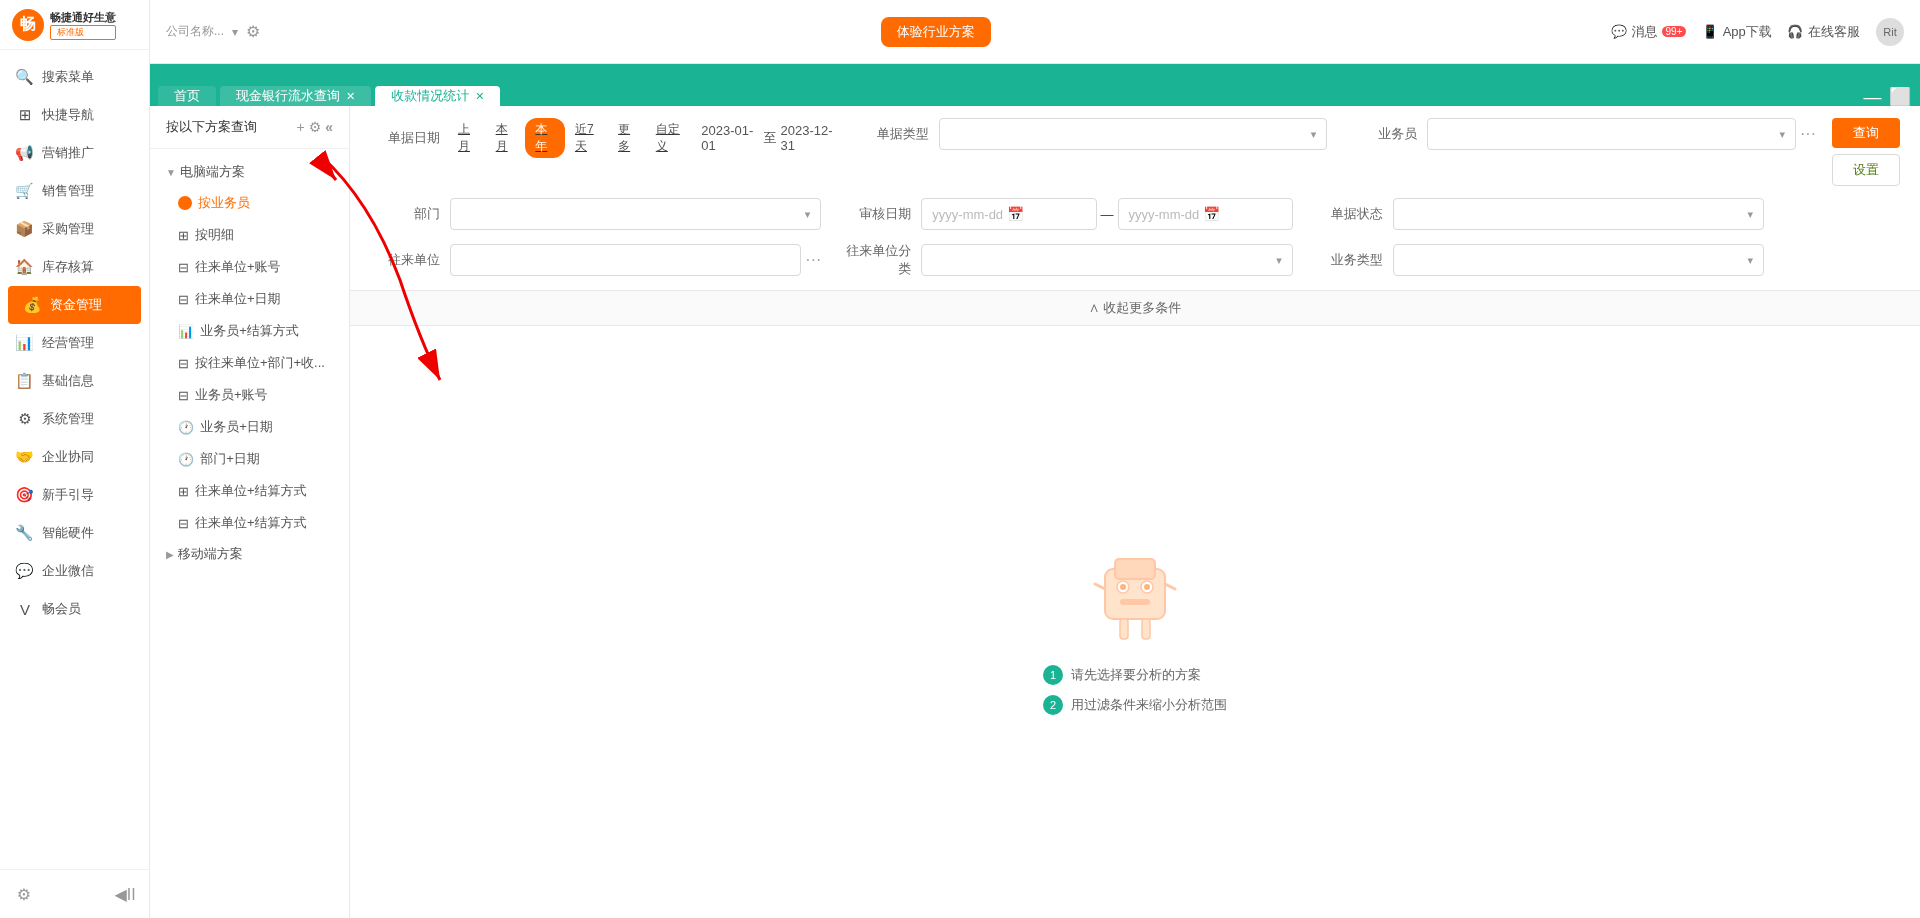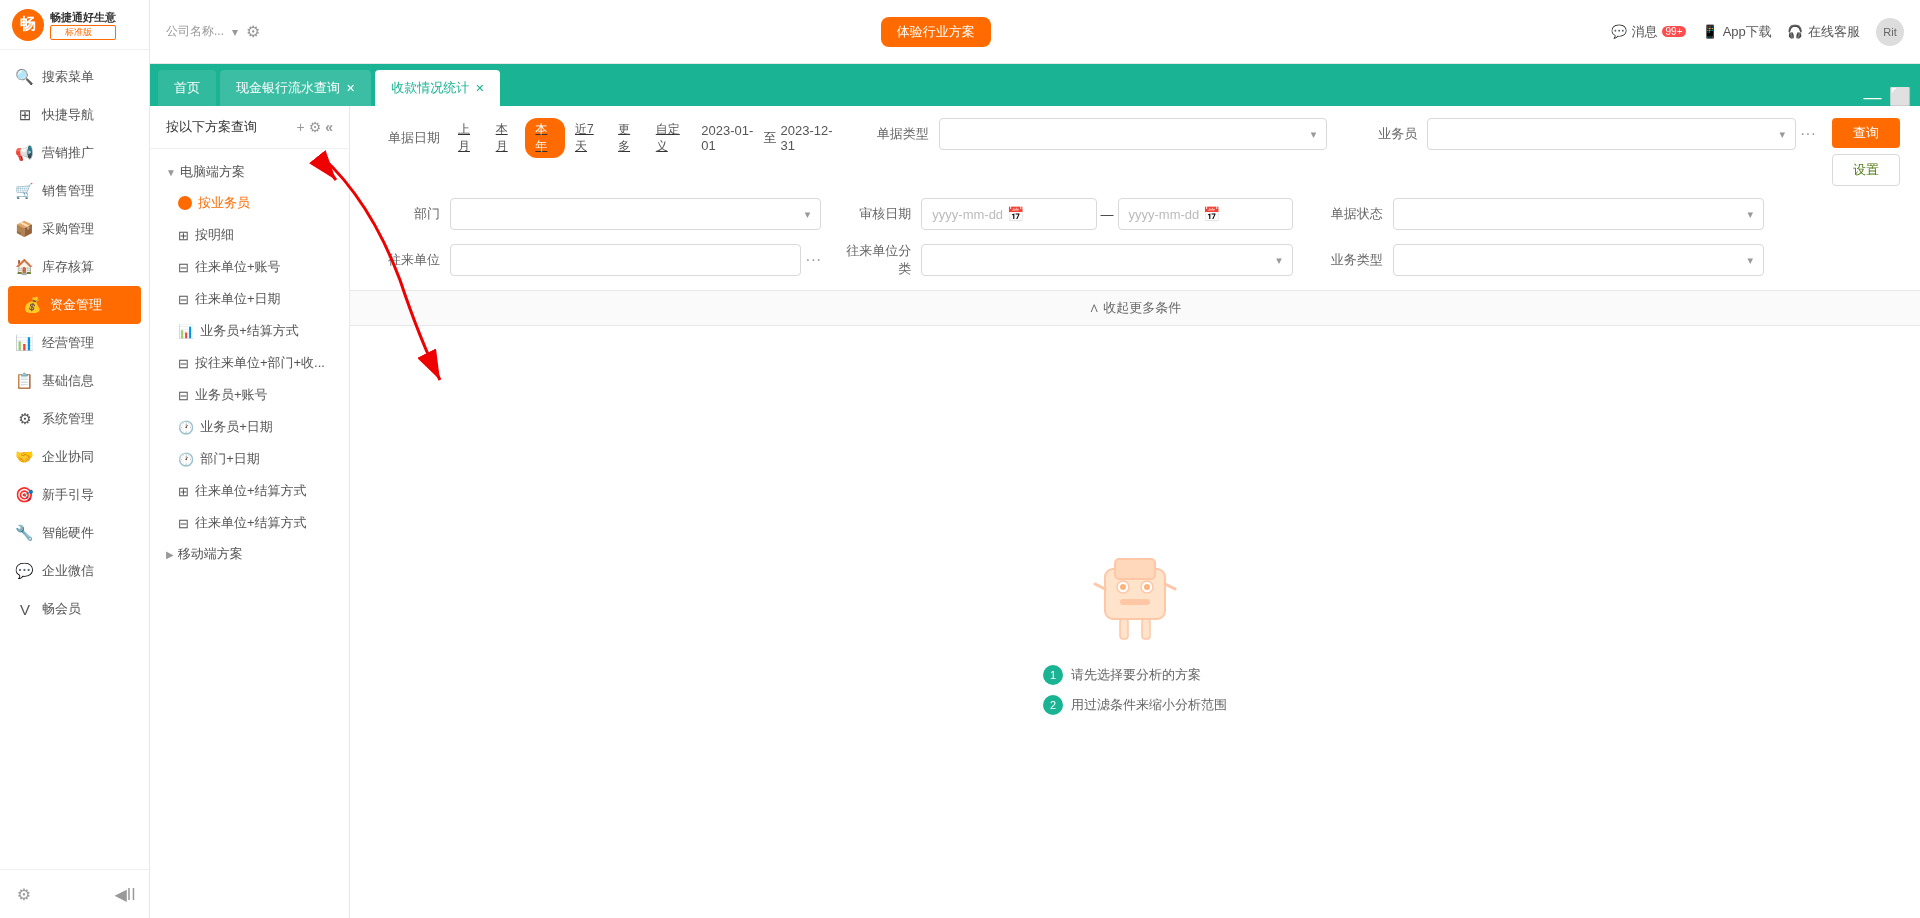--- a/index.html
+++ b/index.html
@@ -2,21 +2,21 @@
 <html><head>
   <meta charset="utf-8">
   <style>
     * { box-sizing: border-box; margin: 0; padding: 0; }
     body { font-family: "Microsoft YaHei", "PingFang SC", sans-serif; font-size: 13px; background: #f5f5f5; color: #333; overflow: hidden; height: 918px; display: flex; }
 
     
     .sidebar { width: 150px; background: #fff; display: flex; flex-direction: column; border-right: 1px solid #e8e8e8; height: 918px; flex-shrink: 0; }
     .sidebar-logo { height: 50px; display: flex; align-items: center; padding: 0 12px; background: #fff; border-bottom: 1px solid #f0f0f0; }
     .logo-icon { width: 32px; height: 32px; background: #ff6b00; border-radius: 50%; display: flex; align-items: center; justify-content: center; color: #fff; font-weight: bold; font-size: 16px; margin-right: 6px; }
-    .logo-badge { font-size: 9px; color: #ff6b00; border: 1px solid #ff6b00; padding: 0 14px; border-radius: 2px; }
+    .logo-badge { font-size: 9px; color: #ff6b00; border: 1px solid #ff6b00; padding: 0 6px; border-radius: 2px; }
     .sidebar-nav { flex: 1; overflow-y: auto; padding: 8px 0; }
     .sidebar-item { display: flex; align-items: center; padding: 10px 16px; cursor: pointer; color: #555; font-size: 13px; }
     .sidebar-item.active { background: #ff6b00; color: #fff; border-radius: 4px; margin: 0 8px; }
     .sidebar-item .s-icon { width: 18px; height: 18px; margin-right: 8px; display: flex; align-items: center; justify-content: center; font-size: 15px; }
     .sidebar-bottom { padding: 10px; display: flex; align-items: center; justify-content: space-between; border-top: 1px solid #f0f0f0; }
     .sidebar-bottom-icon { width: 28px; height: 28px; display: flex; align-items: center; justify-content: center; color: #999; cursor: pointer; font-size: 16px; }
 
     
     .main { flex: 1; display: flex; flex-direction: column; height: 918px; overflow: hidden; }
 
@@ -27,21 +27,21 @@
     .header-chevron { color: #999; font-size: 12px; }
     .header-gear { color: #999; font-size: 16px; cursor: pointer; }
     .trial-btn { background: #ff6b00; color: #fff; border: none; padding: 6px 16px; border-radius: 8px; cursor: pointer; font-size: 13px; }
     .header-right { display: flex; align-items: center; gap: 16px; }
     .header-right-item { display: flex; align-items: center; gap: 4px; color: #555; font-size: 13px; cursor: pointer; }
     .badge { background: #ff4d4f; color: #fff; border-radius: 10px; font-size: 10px; padding: 0 4px; min-width: 16px; text-align: center; }
     .user-avatar { width: 28px; height: 28px; background: #ddd; border-radius: 50%; display: flex; align-items: center; justify-content: center; font-size: 11px; color: #666; }
 
     
     .tab-bar { height: 42px; background: #1ab394; display: flex; align-items: flex-end; padding: 0 8px; }
-    .tab { height: 36px; padding: 0 16px; display: flex; align-items: center; background: rgba(255,255,255,0.15); color: #fff; border-radius: 4px 4px 0 0; margin-right: 4px; cursor: pointer; font-size: 13px; gap: 6px; }
+    .tab { height: 20px; padding: 0 16px; display: flex; align-items: center; background: rgba(255,255,255,0.15); color: #fff; border-radius: 4px 4px 0 0; margin-right: 4px; cursor: pointer; font-size: 13px; gap: 6px; }
     .tab.home { background: rgba(255,255,255,0.1); }
     .tab.active { background: #fff; color: #1ab394; }
     .tab-close { font-size: 11px; color: currentColor; cursor: pointer; }
     .tab-bar-right { margin-left: auto; display: flex; align-items: center; gap: 8px; }
     .tab-bar-btn { background: none; border: none; color: #fff; cursor: pointer; font-size: 18px; line-height: 1; }
 
     
     .page-content { flex: 1; background: #f5f5f5; overflow: hidden; display: flex; flex-direction: column; }
 
     

